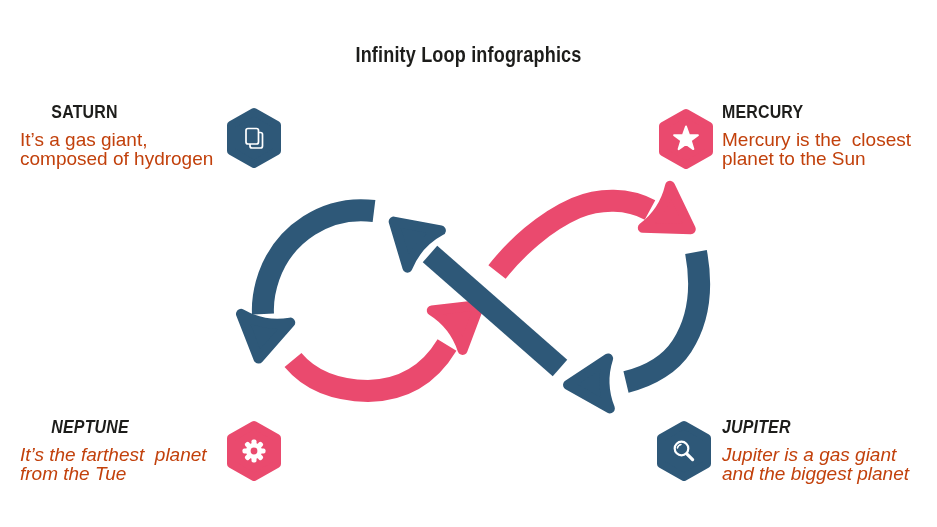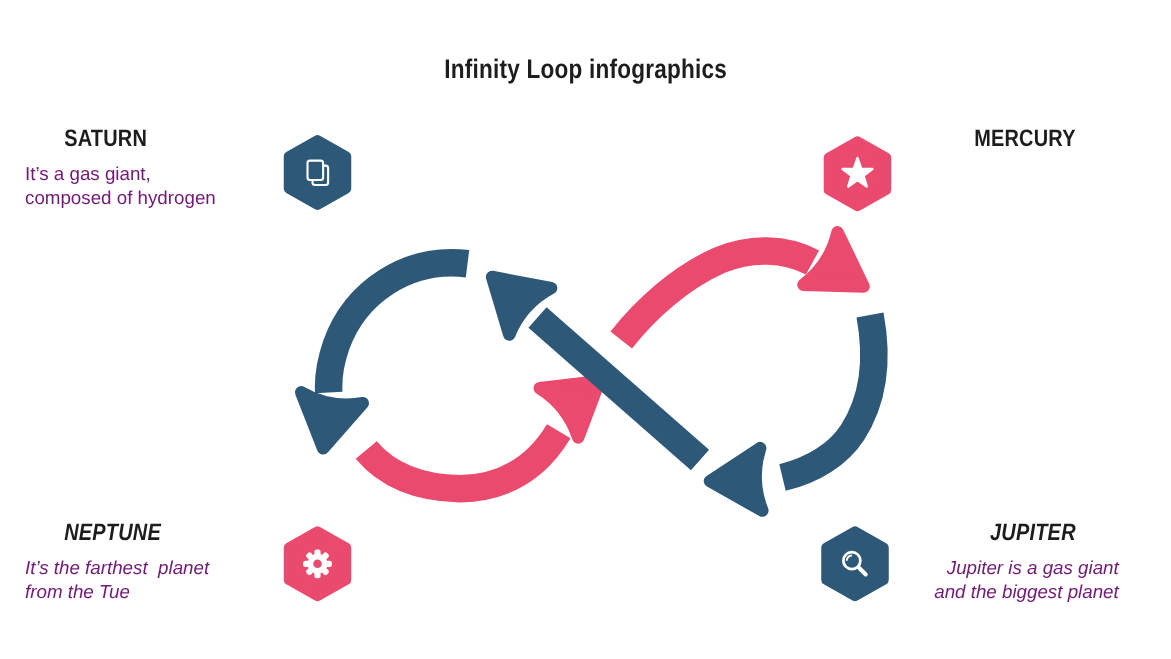--- a/index.html
+++ b/index.html
@@ -8,31 +8,31 @@
     font-family:"Liberation Sans","DejaVu Sans",sans-serif;
   }
   .canvas{position:absolute;inset:0;}
   .title{
     position:absolute;top:42px;left:0;right:0;text-align:center;
     font-size:21.5px;line-height:26px;font-weight:700;color:#1d1d1b;
     letter-spacing:.2px;transform:scaleX(.84);transform-origin:50% 50%;
   }
   .item-text{position:absolute;}
   .item-text.left{left:20px;width:196px;text-align:left;}
-  .item-text.right{left:680px;width:215px;text-align:right;}
+  .item-text.right{left:722px;width:215px;text-align:left;}
   .item-text.top{top:102px;}
   .item-text.bottom{top:417px;font-style:italic;}
   .item-title{
     font-size:19px;line-height:20px;font-weight:700;color:#1d1d1b;letter-spacing:.2px;
     transform:scaleX(.84);
   }
   .item-text.left .item-title{transform-origin:100% 50%;}
   .item-text.right .item-title{transform-origin:0 50%;}
   .item-desc{
-    margin-top:8px;font-size:15px;line-height:19px;color:#701a75;white-space:pre-wrap;
+    margin-top:8px;font-size:19px;line-height:19px;color:#c2410c;white-space:pre-wrap;
   }
   .hex-badge{position:absolute;}
   .hex{stroke-width:8;stroke-linejoin:round;}
   svg.loop{position:absolute;left:0;top:0;}
   .seg{fill:none;stroke-width:22;stroke-linecap:butt;}
   .ah{stroke-width:10;stroke-linejoin:round;}
 </style>
 </head>
 <body>
 
@@ -70,20 +70,22 @@
       <rect x="-8" y="-9.5" width="12.5" height="15.5" rx="2" stroke="#ffffff" stroke-width="1.7" fill="#2E5878"></rect>
     </g>
   </svg>
 
   <svg class="hex-badge" style="left:654px;top:105px;" width="64" height="68" viewBox="-32 -34 64 68">
     <path class="hex" d="M 0 -26 L 23 -13 L 23 13 L 0 26 L -23 13 L -23 -13 Z" fill="#EA4A6E" stroke="#EA4A6E"></path>
     <path fill="#ffffff" stroke="#ffffff" stroke-width="2" stroke-linejoin="round" d="M 0 -12.5 L 2.94 -4.05 L 11.89 -3.86 L 4.76 1.55 L 7.35 10.11 L 0 5 L -7.35 10.11 L -4.76 1.55 L -11.89 -3.86 L -2.94 -4.05 Z"></path>
   </svg>
   <div class="item-text right top">
     <div class="item-title">MERCURY</div>
+    <div class="item-desc">Mercury is the  closest
+planet to the Sun</div>
   </div>
 
   <div class="item-text left bottom">
     <div class="item-title">NEPTUNE</div>
     <div class="item-desc">It’s the farthest  planet
 from the Tue</div>
   </div>
   <svg class="hex-badge" style="left:222px;top:417px;" width="64" height="68" viewBox="-32 -34 64 68">
     <path class="hex" d="M 0 -26 L 23 -13 L 23 13 L 0 26 L -23 13 L -23 -13 Z" fill="#EA4A6E" stroke="#EA4A6E"></path>
     <g fill="#ffffff">

